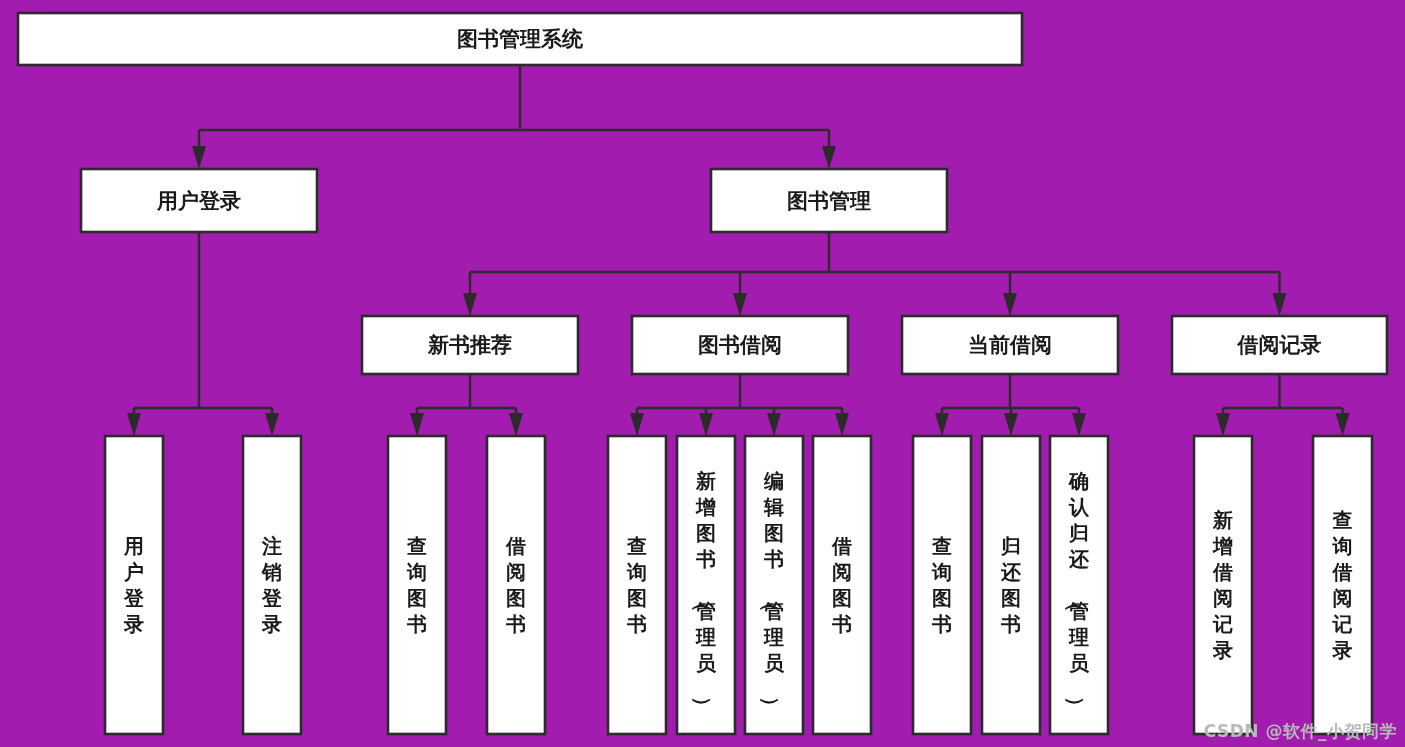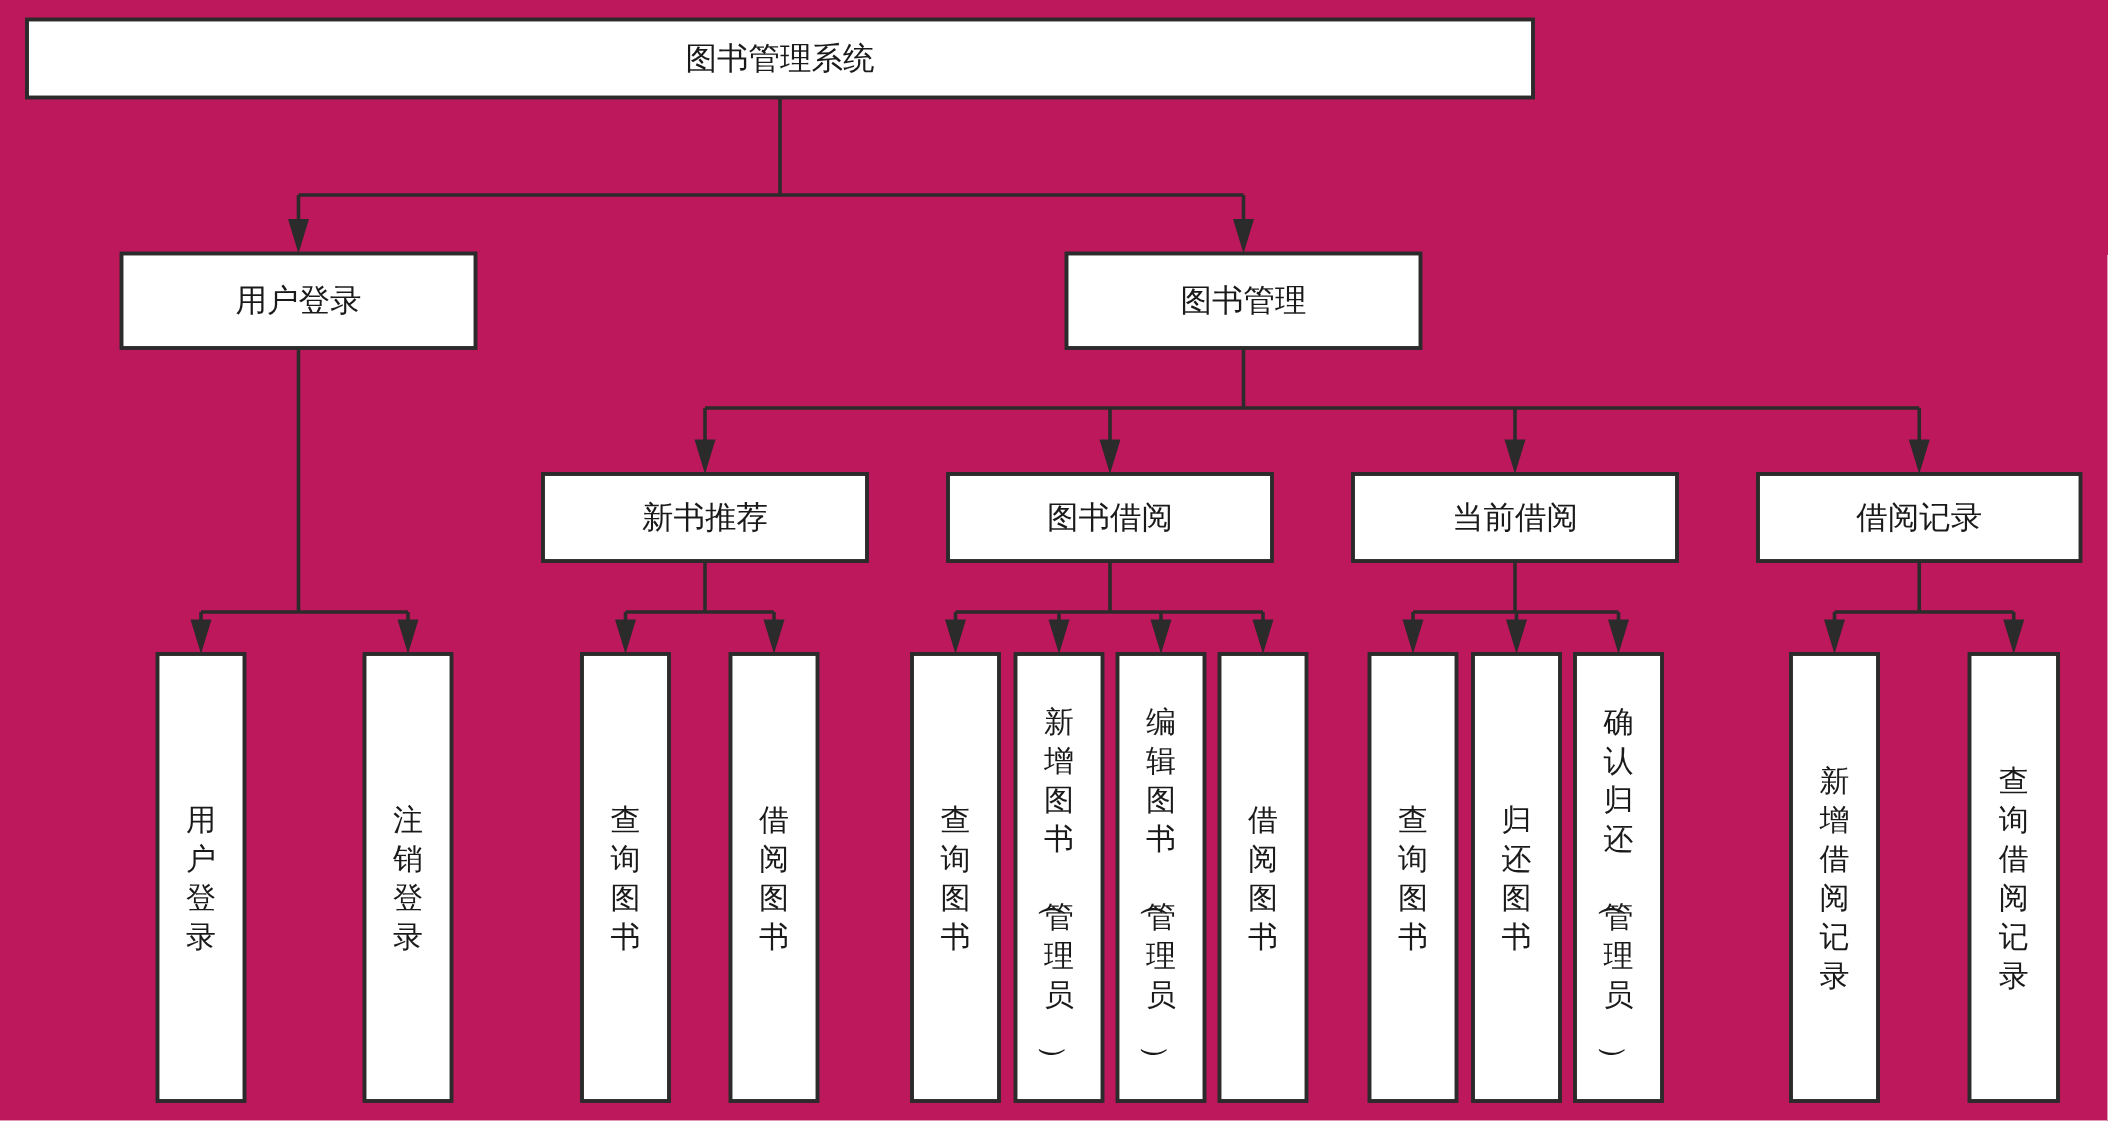--- a/index.html
+++ b/index.html
@@ -10,21 +10,22 @@
   body {
     width: 1405px;
     height: 747px;
     font-family: "DejaVu Sans", "Liberation Sans", sans-serif;
     overflow: hidden;
   }
   #diagram-root {
     position: relative;
     width: 1405px;
     height: 747px;
-    background: #be185d;
+    background: #a21caf;
+    font-weight: bold;
   }
   svg.tree-canvas {
     position: absolute;
     top: 0;
     left: 0;
     width: 1405px;
     height: 747px;
     display: block;
   }
   .node-rect {
@@ -209,13 +210,14 @@
           <rect class="node-rect" x="1194" y="436" width="58" height="298"></rect>
           <text class="node-label-vertical" x="1223" y="527.28"><tspan x="1223" dy="0">新</tspan><tspan x="1223" dy="26">增</tspan><tspan x="1223" dy="26">借</tspan><tspan x="1223" dy="26">阅</tspan><tspan x="1223" dy="26">记</tspan><tspan x="1223" dy="26">录</tspan></text>
         </g>
         <g>
           <rect class="node-rect" x="1313" y="436" width="59" height="298"></rect>
           <text class="node-label-vertical" x="1342.5" y="527.28"><tspan x="1342.5" dy="0">查</tspan><tspan x="1342.5" dy="26">询</tspan><tspan x="1342.5" dy="26">借</tspan><tspan x="1342.5" dy="26">阅</tspan><tspan x="1342.5" dy="26">记</tspan><tspan x="1342.5" dy="26">录</tspan></text>
         </g>
       </g>
   </svg>
 
+  <div class="watermark-text">CSDN @软件_小贺同学</div>
 </div>
 
 </body></html>

